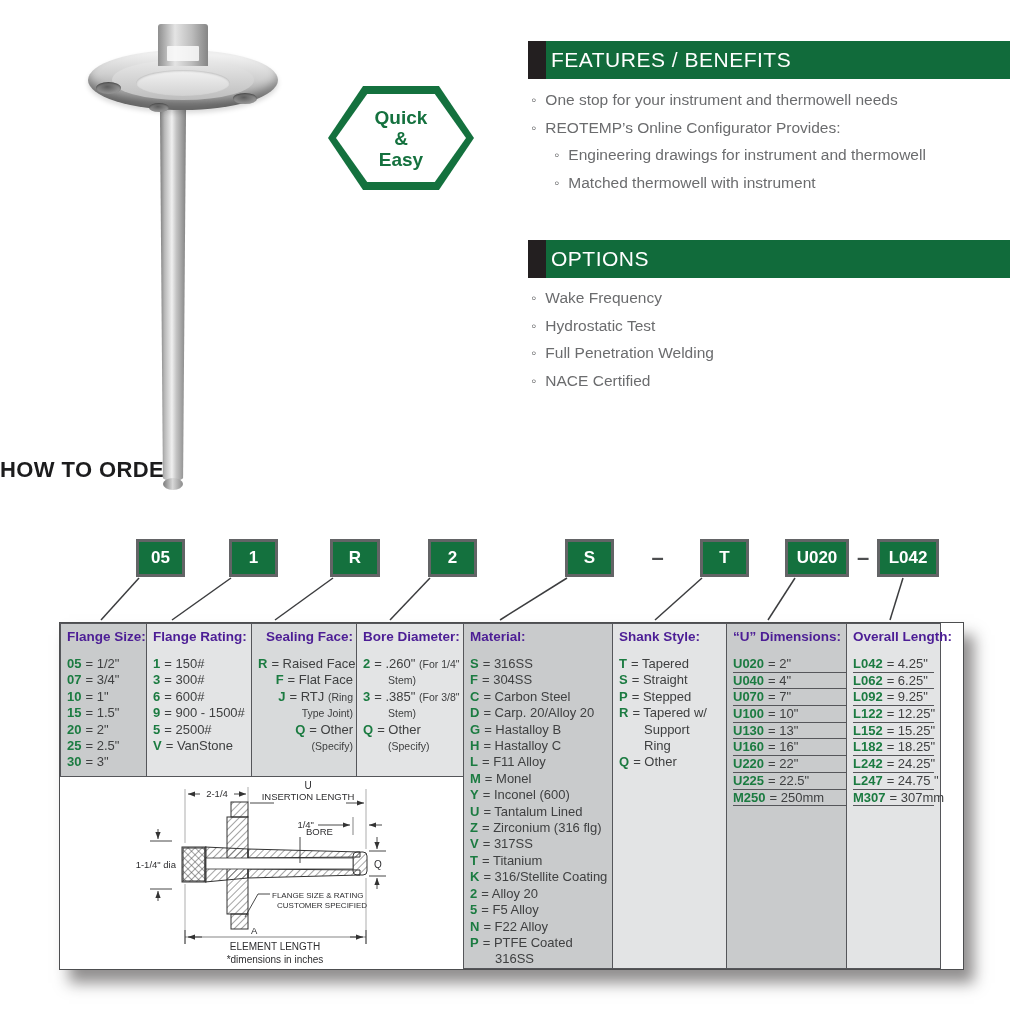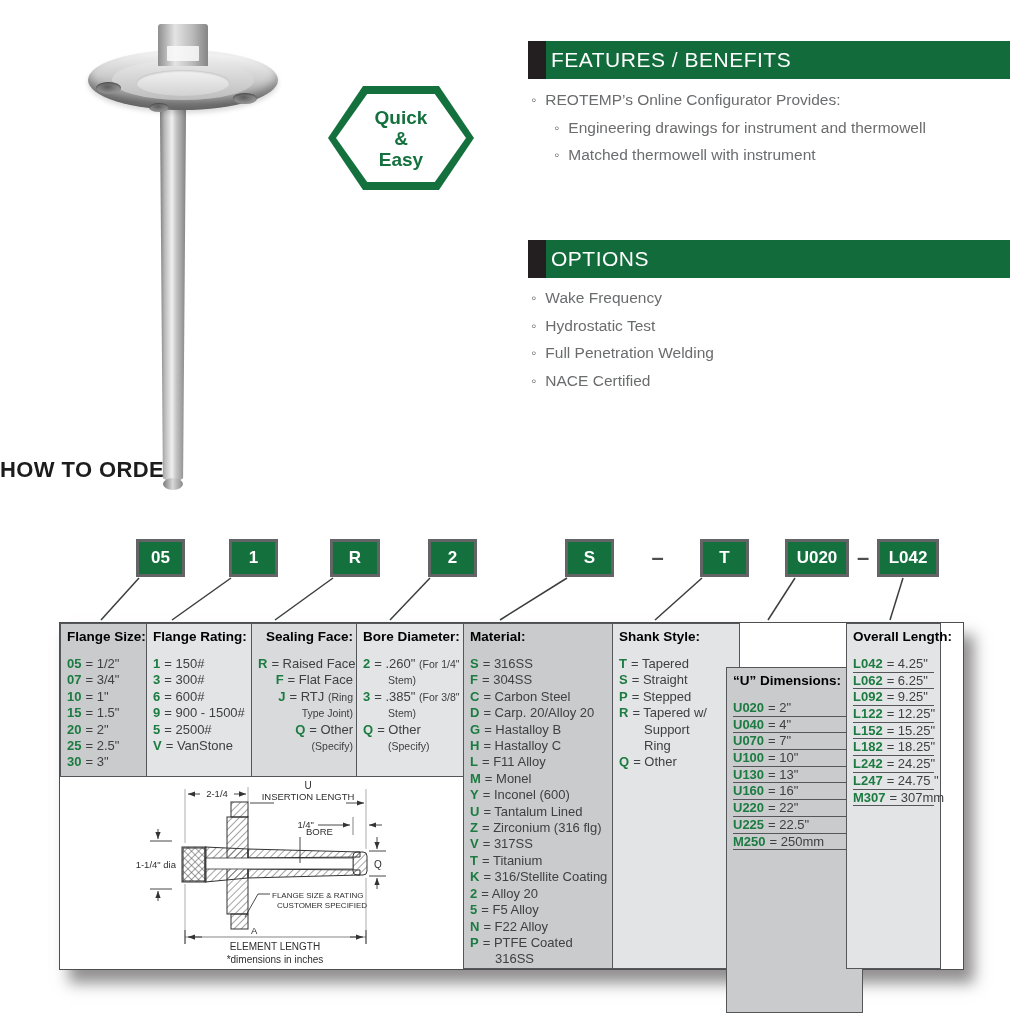--- a/index.html
+++ b/index.html
@@ -57,21 +57,21 @@
     color:#4d4e50;font-size:22px;font-weight:bold;}
   .connectors{position:absolute;left:0;top:0;width:1016px;height:1024px;pointer-events:none;}
   
   .otable{position:absolute;left:59px;top:622px;width:905px;height:348px;box-sizing:border-box;
     background:#fff;border:1px solid #4d4e50;
     box-shadow:10px 13px 14px rgba(35,31,32,.5);}
   .col{position:absolute;top:0;box-sizing:border-box;border:1px solid #55565a;padding:5px 3px 0 6px;}
   .col-short{height:154px;}
   .col-tall{height:346px;}
   .bg-dark{background:#c9cbcc;}  .bg-mid{background:#d8dadb;text-align:right;}  .bg-light{background:#e3e4e5;}
-  .col-header{font-size:13.5px;font-weight:bold;color:#000000;white-space:nowrap;}
+  .col-header{font-size:13.5px;font-weight:bold;color:#4c1d95;white-space:nowrap;}
   .items{list-style:none;margin:12px 0 0 0;padding:0;font-size:13px;line-height:16.4px;color:#3f4041;}
   .items li{white-space:nowrap;}
   .items li.indent{padding-left:25px;}
   .code{font-weight:bold;color:#1b7b41;margin-right:4px;}
   .sm{font-size:10.5px;}
   .ruled .items li{height:15.7px;line-height:15.6px;border-bottom:1px solid #55565a;margin-right:3px;}
   .note{margin-top:22px;font-size:11.5px;line-height:13.6px;color:#3f4041;padding-right:5px;white-space:normal;}
   .note b{color:#1e1e1f;}
   .drawing{position:absolute;left:0;top:154px;}
   .drawing text{font-family:"Liberation Sans",sans-serif;fill:#2e2e30;}
@@ -104,20 +104,24 @@
 </div>
 
 <div class="bar" style="top:41px;">
   <div class="bar-black"></div>
   <div class="bar-green">
     <span>FEATURES / BENEFITS</span>
   </div>
 </div>
 <ul class="bullets" style="top:86px;">
 
+<li>
+      <span class="dot"></span>
+      <span>One stop for your instrument and thermowell needs</span>
+    </li>
     <li>
       <span class="dot"></span>
       <span>REOTEMP’s Online Configurator Provides:</span>
     </li>
     <li class="indent">
       <span class="dot"></span>
       <span>Engineering drawings for instrument and thermowell</span>
     </li>
     <li class="indent">
       <span class="dot"></span>
@@ -265,21 +269,21 @@
     <li><span class="code">T</span><span>= Tapered</span></li>
         <li><span class="code">S</span><span>= Straight</span></li>
         <li><span class="code">P</span><span>= Stepped</span></li>
         <li><span class="code">R</span><span>= Tapered w/</span></li>
         <li class="indent"><span>Support</span></li>
         <li class="indent"><span>Ring</span></li>
         <li><span class="code">Q</span><span>= Other</span></li>
       </ul>
   </div>
 
-  <div class="col col-tall bg-dark ruled" style="left:666px;width:137px;margin-top:44px;">
+  <div class="col col-tall bg-dark ruled" style="left:666px;width:137px;">
     <div class="col-header">“U” Dimensions:</div>
     <ul class="items">
 
     <li><span class="code">U020</span><span>= 2"</span></li>
         <li><span class="code">U040</span><span>= 4"</span></li>
         <li><span class="code">U070</span><span>= 7"</span></li>
         <li><span class="code">U100</span><span>= 10"</span></li>
         <li><span class="code">U130</span><span>= 13"</span></li>
         <li><span class="code">U160</span><span>= 16"</span></li>
         <li><span class="code">U220</span><span>= 22"</span></li>

